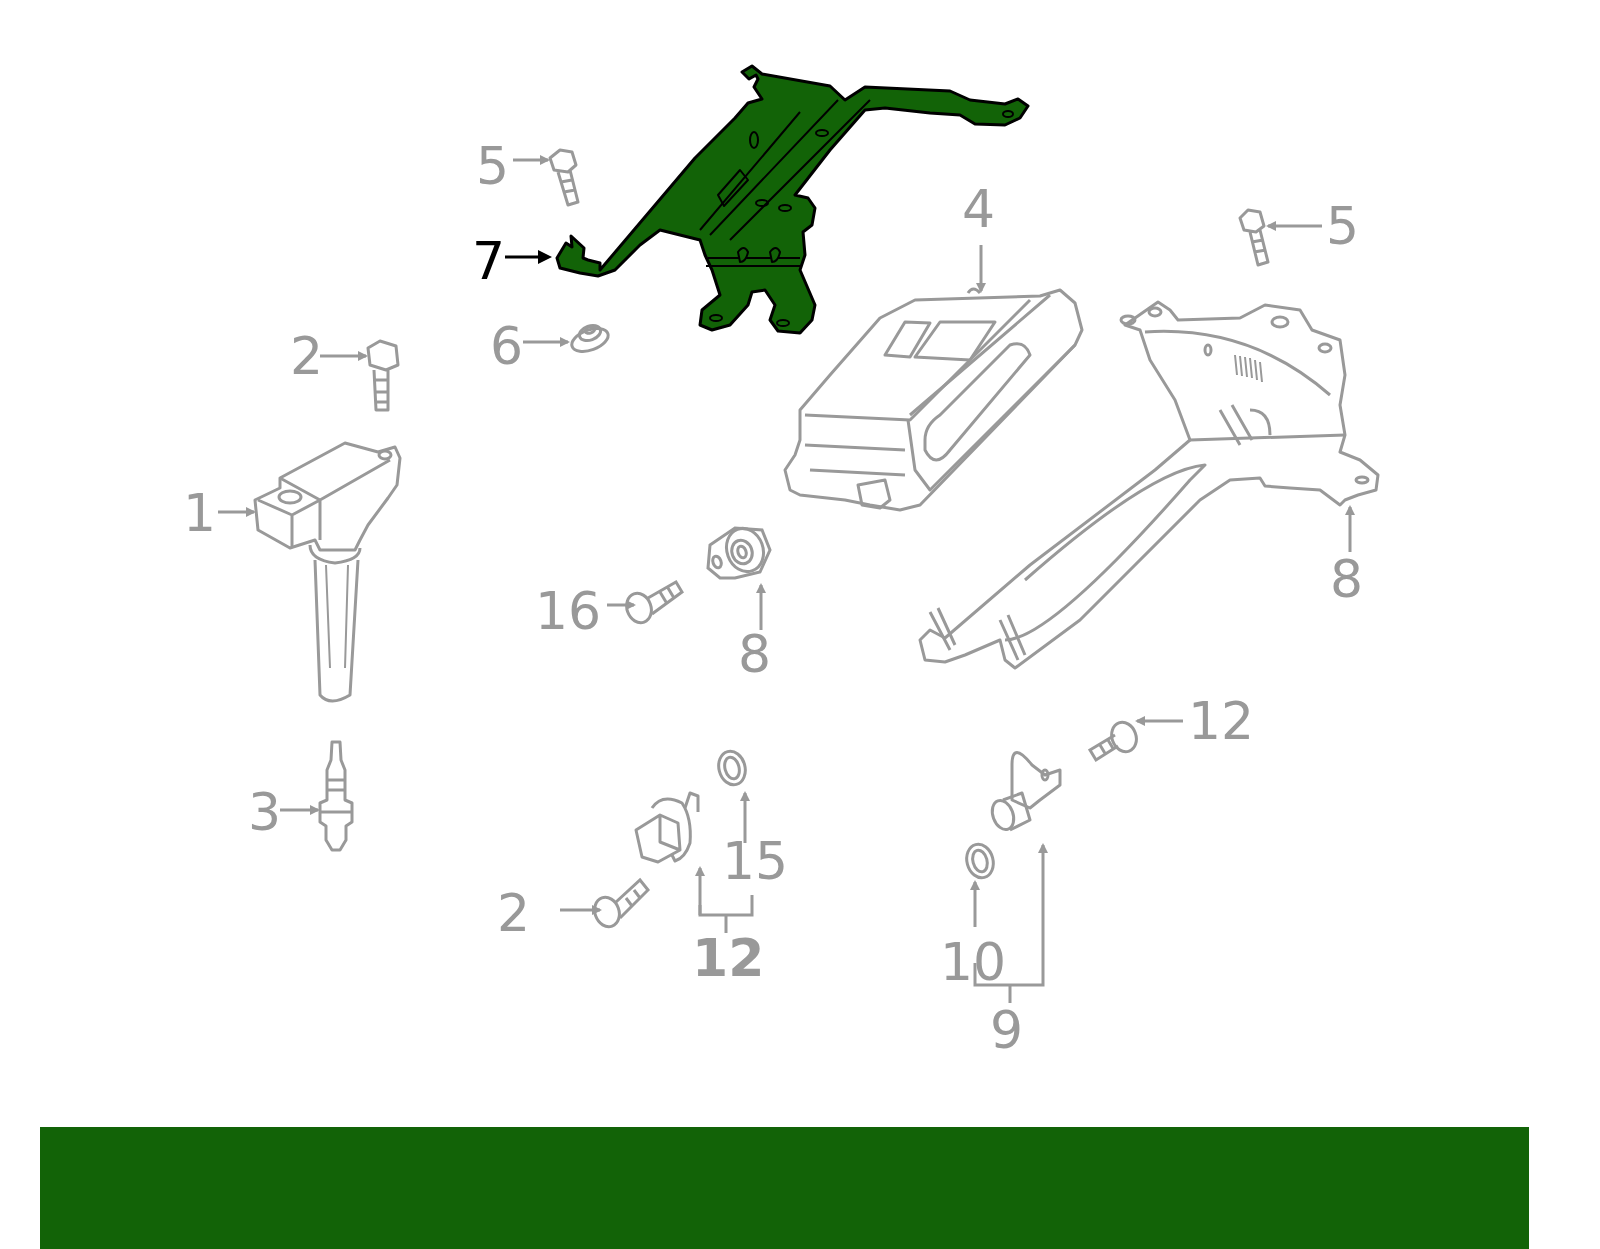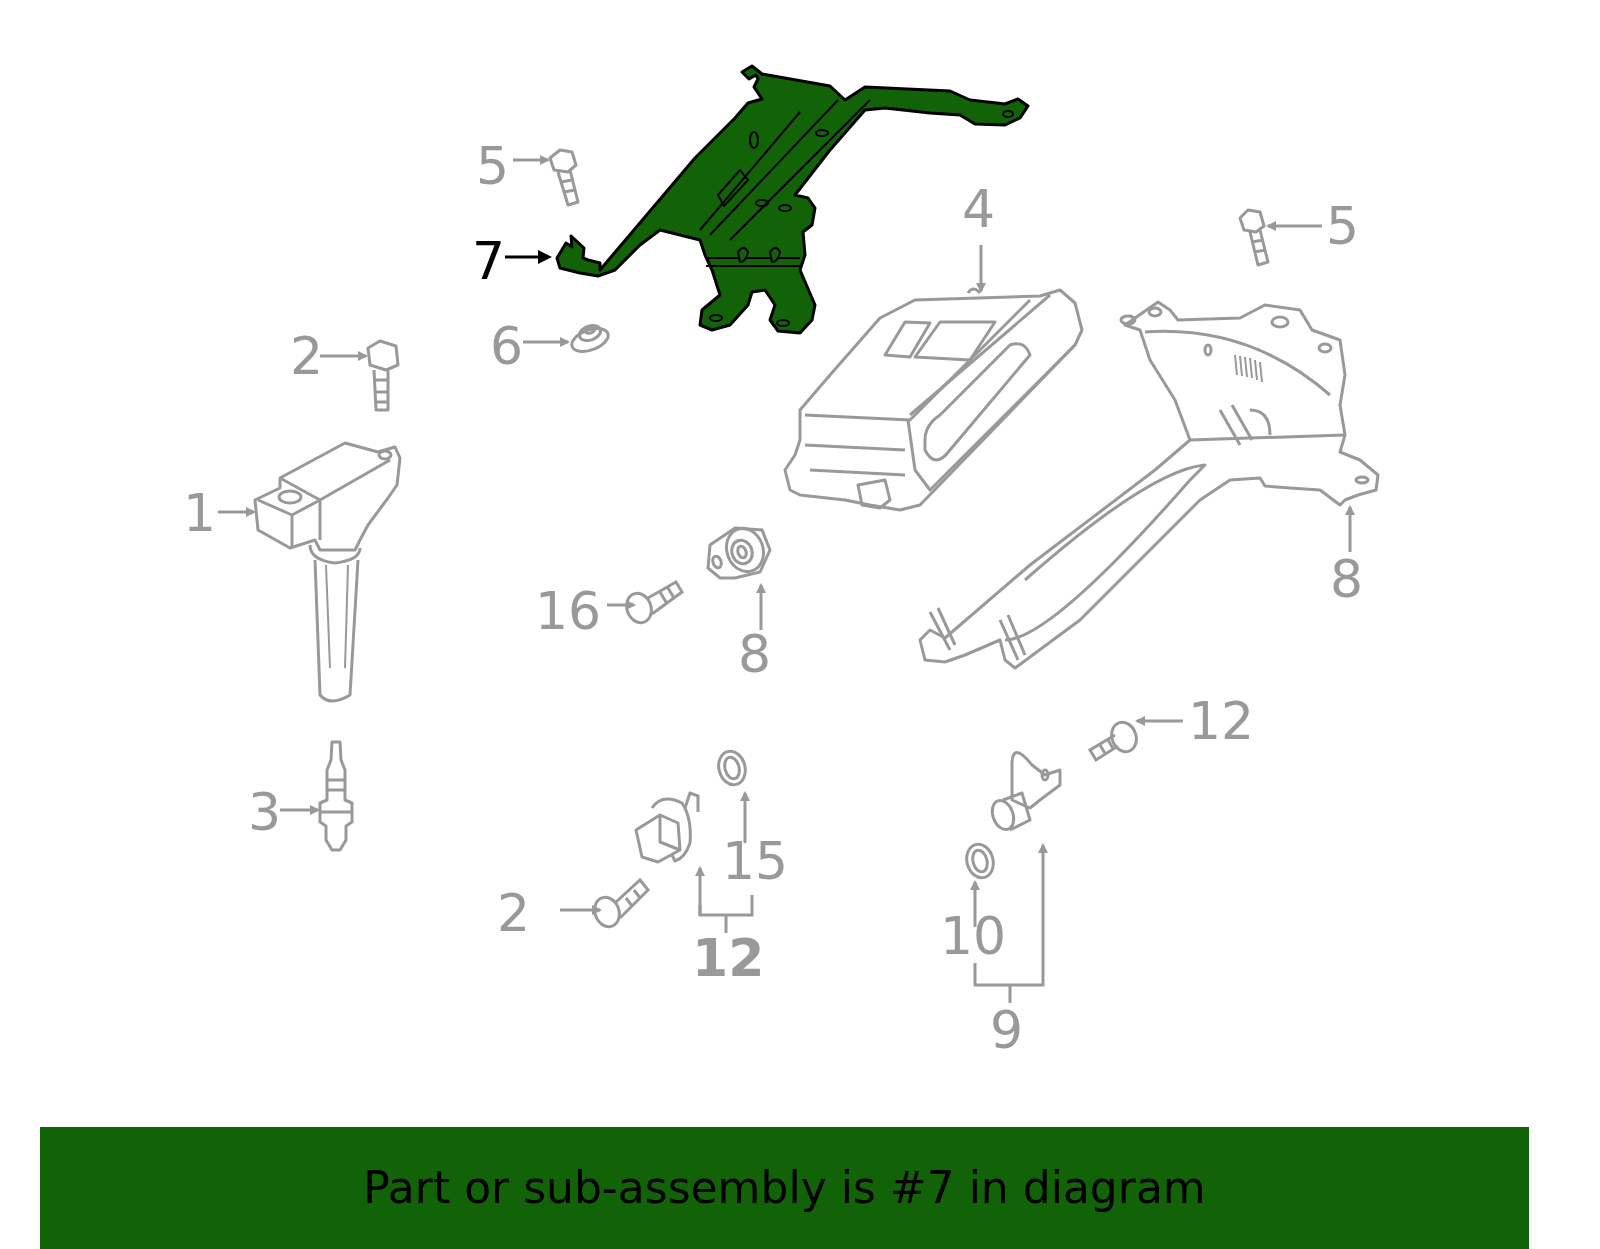--- a/index.html
+++ b/index.html
@@ -166,23 +166,22 @@
 <div class="callout" style="left:183px;top:487px;">1</div>
 <div class="callout" style="left:290px;top:330px;">2</div>
 <div class="callout" style="left:248px;top:786px;">3</div>
 <div class="callout" style="left:962px;top:183px;">4</div>
 <div class="callout" style="left:476px;top:140px;">5</div>
 <div class="callout" style="left:1326px;top:200px;">5</div>
 <div class="callout" style="left:490px;top:320px;">6</div>
 <div class="callout selected" style="left:472px;top:235px;">7</div>
 <div class="callout" style="left:1330px;top:553px;">8</div>
 <div class="callout" style="left:990px;top:1004px;">9</div>
-<div class="callout" style="left:940px;top:910px;">10</div>
+<div class="callout" style="left:940px;top:936px;">10</div>
 <div class="callout" style="left:1188px;top:695px;">12</div>
 <div class="callout" style="left:692px;top:932px;font-weight:bold;">12</div>
 <div class="callout" style="left:722px;top:835px;">15</div>
 <div class="callout" style="left:497px;top:887px;">2</div>
 <div class="callout" style="left:738px;top:628px;">8</div>
 <div class="callout" style="left:535px;top:585px;text-align:center;">16</div>
 
 <div id="banner">
-  <div class="line">Part or sub-assembly is #7 in diagram</div>
 </div>
 
 </body></html>

